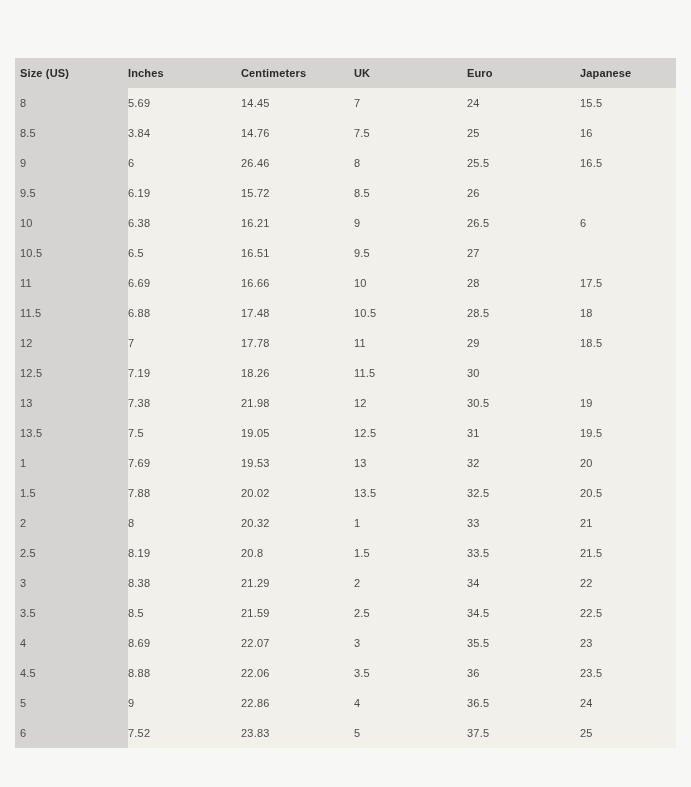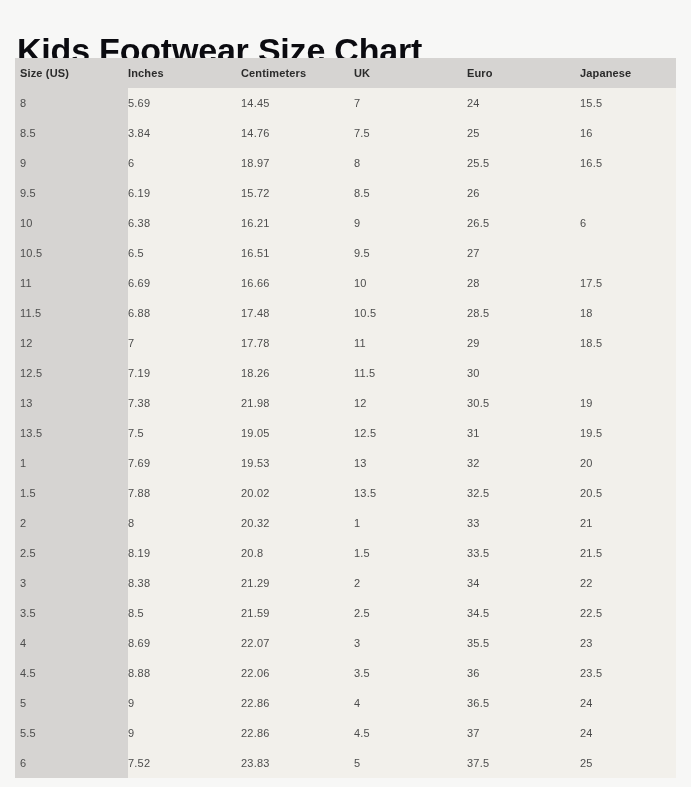--- a/index.html
+++ b/index.html
@@ -84,21 +84,20 @@
     background: #d6d4d2;
     color: #4d4d4d;
     padding-left: 5px;
   }
 </style>
 </head>
 <body>
 
 <div class="page">
 
-  <h1 class="page-title">Kids Footwear Size Chart</h1>
 
   <div class="table-wrap">
     <table class="size-table">
       <colgroup>
         <col class="c0">
           <col class="c1">
           <col class="c2">
         <col class="c3">
           <col class="c4">
           <col class="c5">
@@ -126,21 +125,21 @@
             <td class="size-col">8.5</td>
             <td>3.84</td>
             <td>14.76</td>
             <td>7.5</td>
             <td>25</td>
             <td>16</td>
           </tr>
           <tr>
             <td class="size-col">9</td>
             <td>6</td>
-            <td>18.97</td>
+            <td>26.46</td>
             <td>8</td>
             <td>25.5</td>
             <td>16.5</td>
           </tr>
           <tr>
             <td class="size-col">9.5</td>
             <td>6.19</td>
             <td>15.72</td>
             <td>8.5</td>
             <td>26</td>
@@ -276,28 +275,20 @@
           </tr>
           <tr>
             <td class="size-col">5</td>
             <td>9</td>
             <td>22.86</td>
             <td>4</td>
             <td>36.5</td>
             <td>24</td>
           </tr>
           <tr>
-            <td class="size-col">5.5</td>
-            <td>9</td>
-            <td>22.86</td>
-            <td>4.5</td>
-            <td>37</td>
-            <td>24</td>
-          </tr>
-          <tr>
             <td class="size-col">6</td>
             <td>7.52</td>
             <td>23.83</td>
             <td>5</td>
             <td>37.5</td>
             <td>25</td>
           </tr>
         </tbody>
     </table>
   </div>

